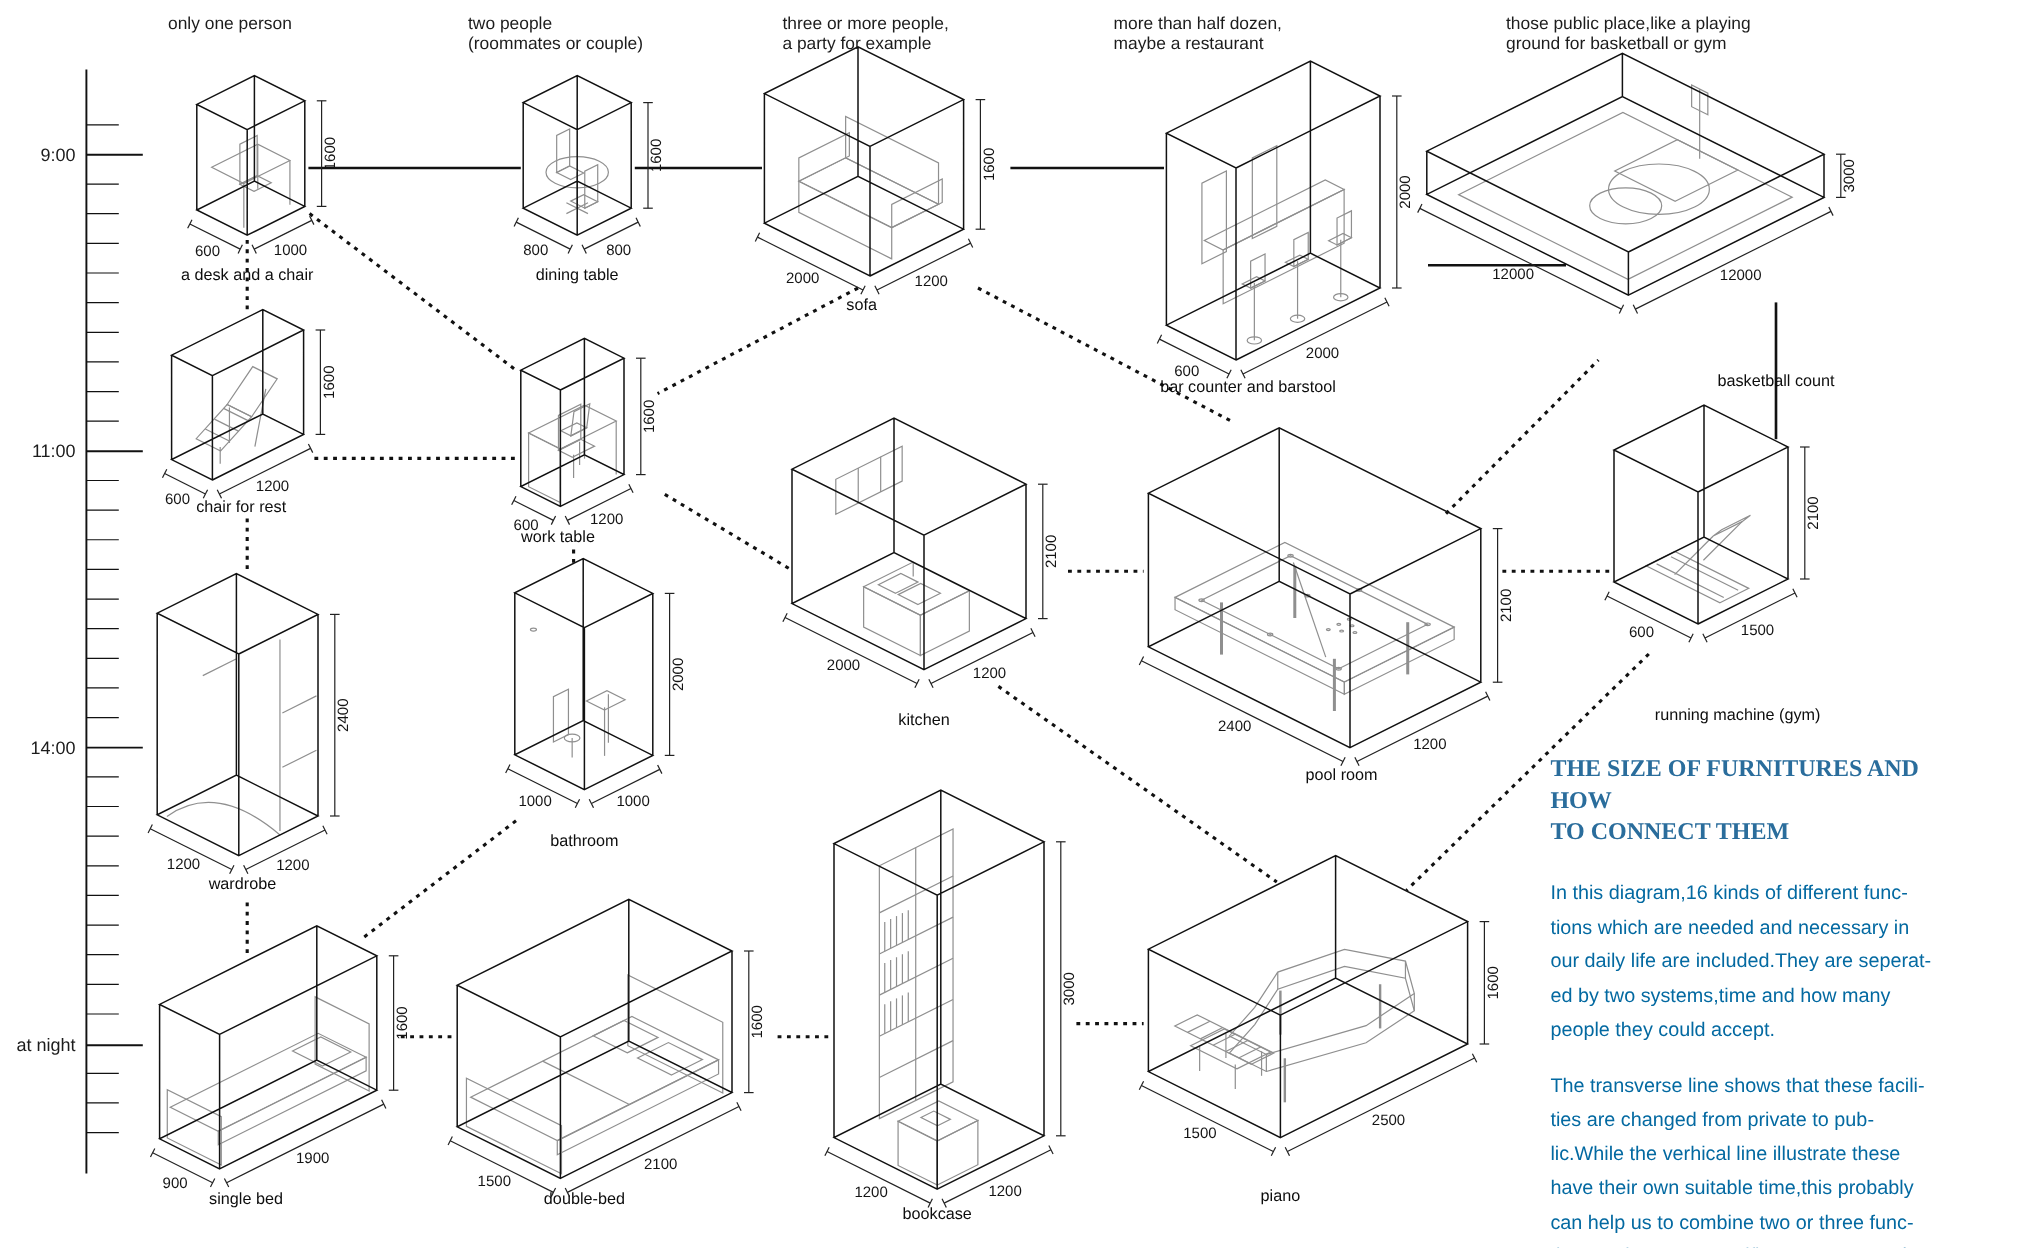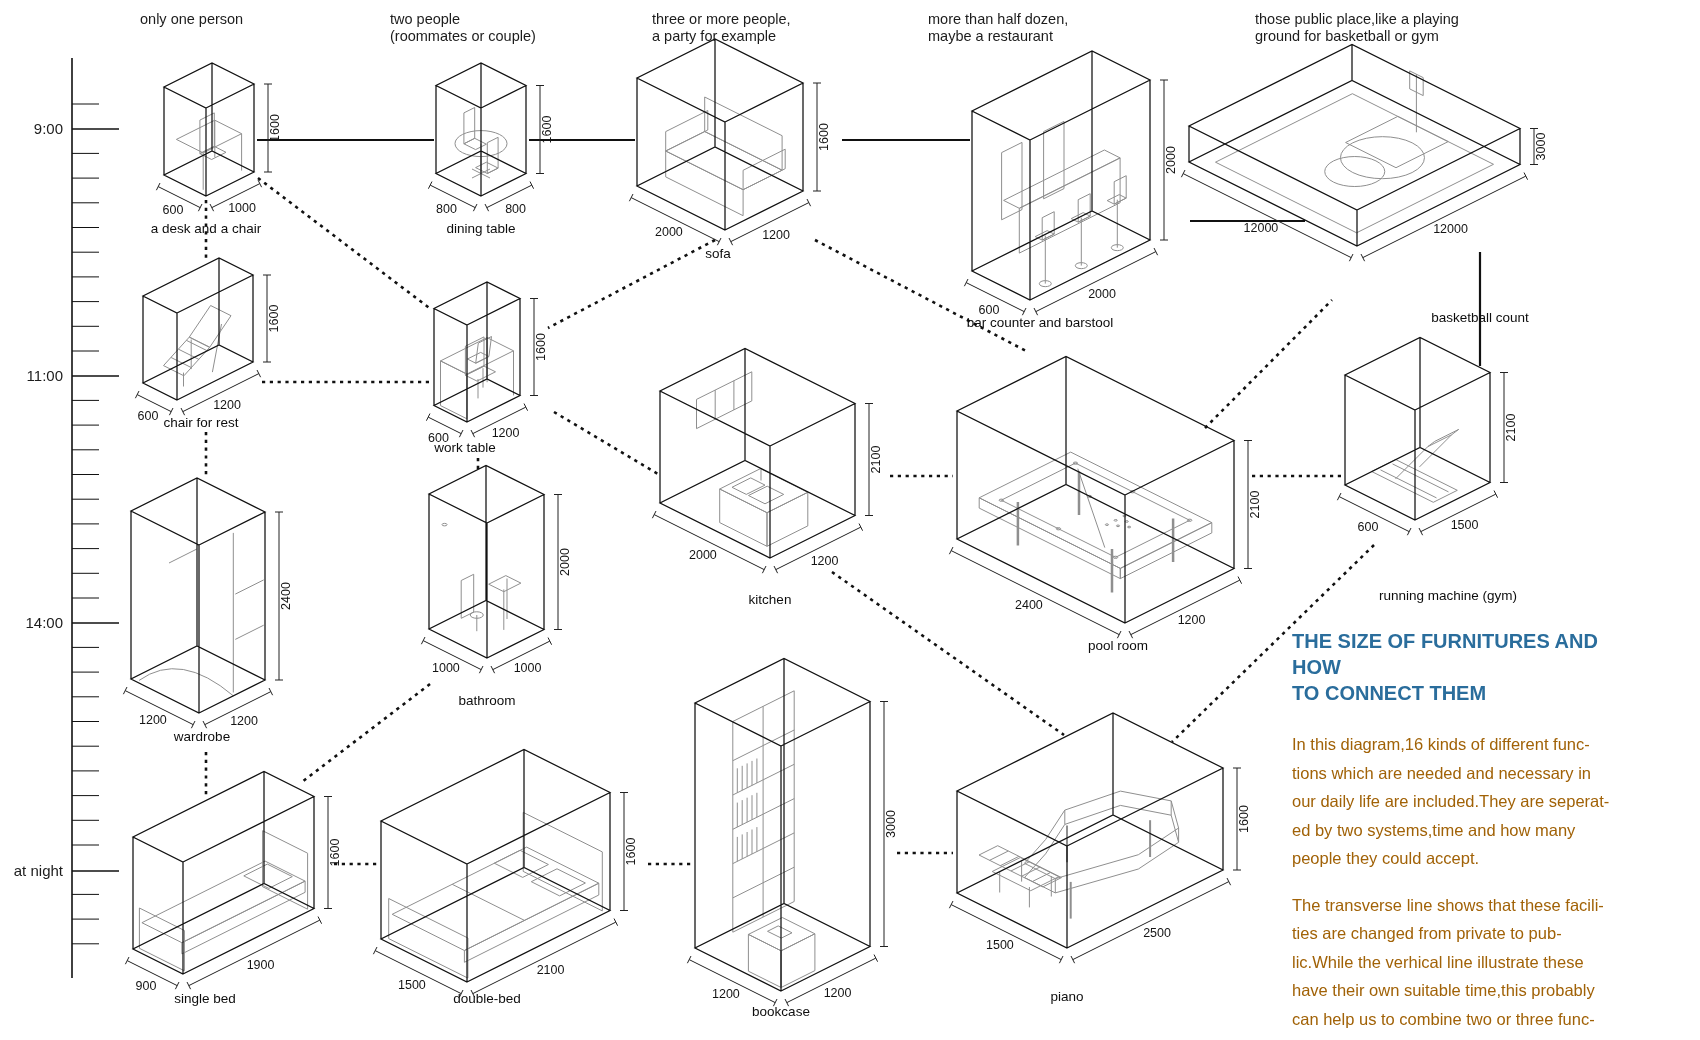--- a/index.html
+++ b/index.html
@@ -5,22 +5,22 @@
   html,body{margin:0;padding:0;background:#fff;}
   #canvas{position:relative;width:1700px;height:1040px;background:#ffffff;overflow:hidden;
           font-family:"Liberation Sans","DejaVu Sans",sans-serif;}
   #diagram{position:absolute;left:0;top:0;}
   svg text{font-family:"Liberation Sans","DejaVu Sans",sans-serif;fill:#111;}
   .hdr{font-size:14.5px;fill:#1c1c1c;}
   .tlbl{font-size:15px;fill:#1c1c1c;}
   .dimlbl{font-size:12.5px;fill:#141414;}
   .itemlbl{font-size:13.5px;fill:#0d0d0d;}
   .textblock{position:absolute;left:1292px;top:628px;width:334px;}
-  .textblock h2{margin:0 0 24px 0;font-size:20px;line-height:26px;font-weight:bold;white-space:pre-line;}
-  .textblock p{margin:0 0 18px 0;font-size:16.5px;line-height:28.5px;color:#a16207;white-space:pre-line;}
+  .textblock h2{margin:0 0 24px 0;font-size:20px;line-height:26px;font-weight:bold;white-space:pre-line;font-family:Liberation Serif, serif;}
+  .textblock p{margin:0 0 18px 0;font-size:16.5px;line-height:28.5px;color:#0369a1;white-space:pre-line;}
 </style>
 </head>
 <body>
 
 <div id="canvas">
   <svg id="diagram" width="1700" height="1040" viewBox="0 0 1700 1040">
     <g id="g-axis">
         <line x1="72" y1="58" x2="72" y2="978" stroke="#111111" stroke-width="1.6"></line>
         <line x1="72" y1="104" x2="99" y2="104" stroke="#111111" stroke-width="1"></line>
         <line x1="72" y1="153.39999999999998" x2="99" y2="153.39999999999998" stroke="#111111" stroke-width="1"></line>

